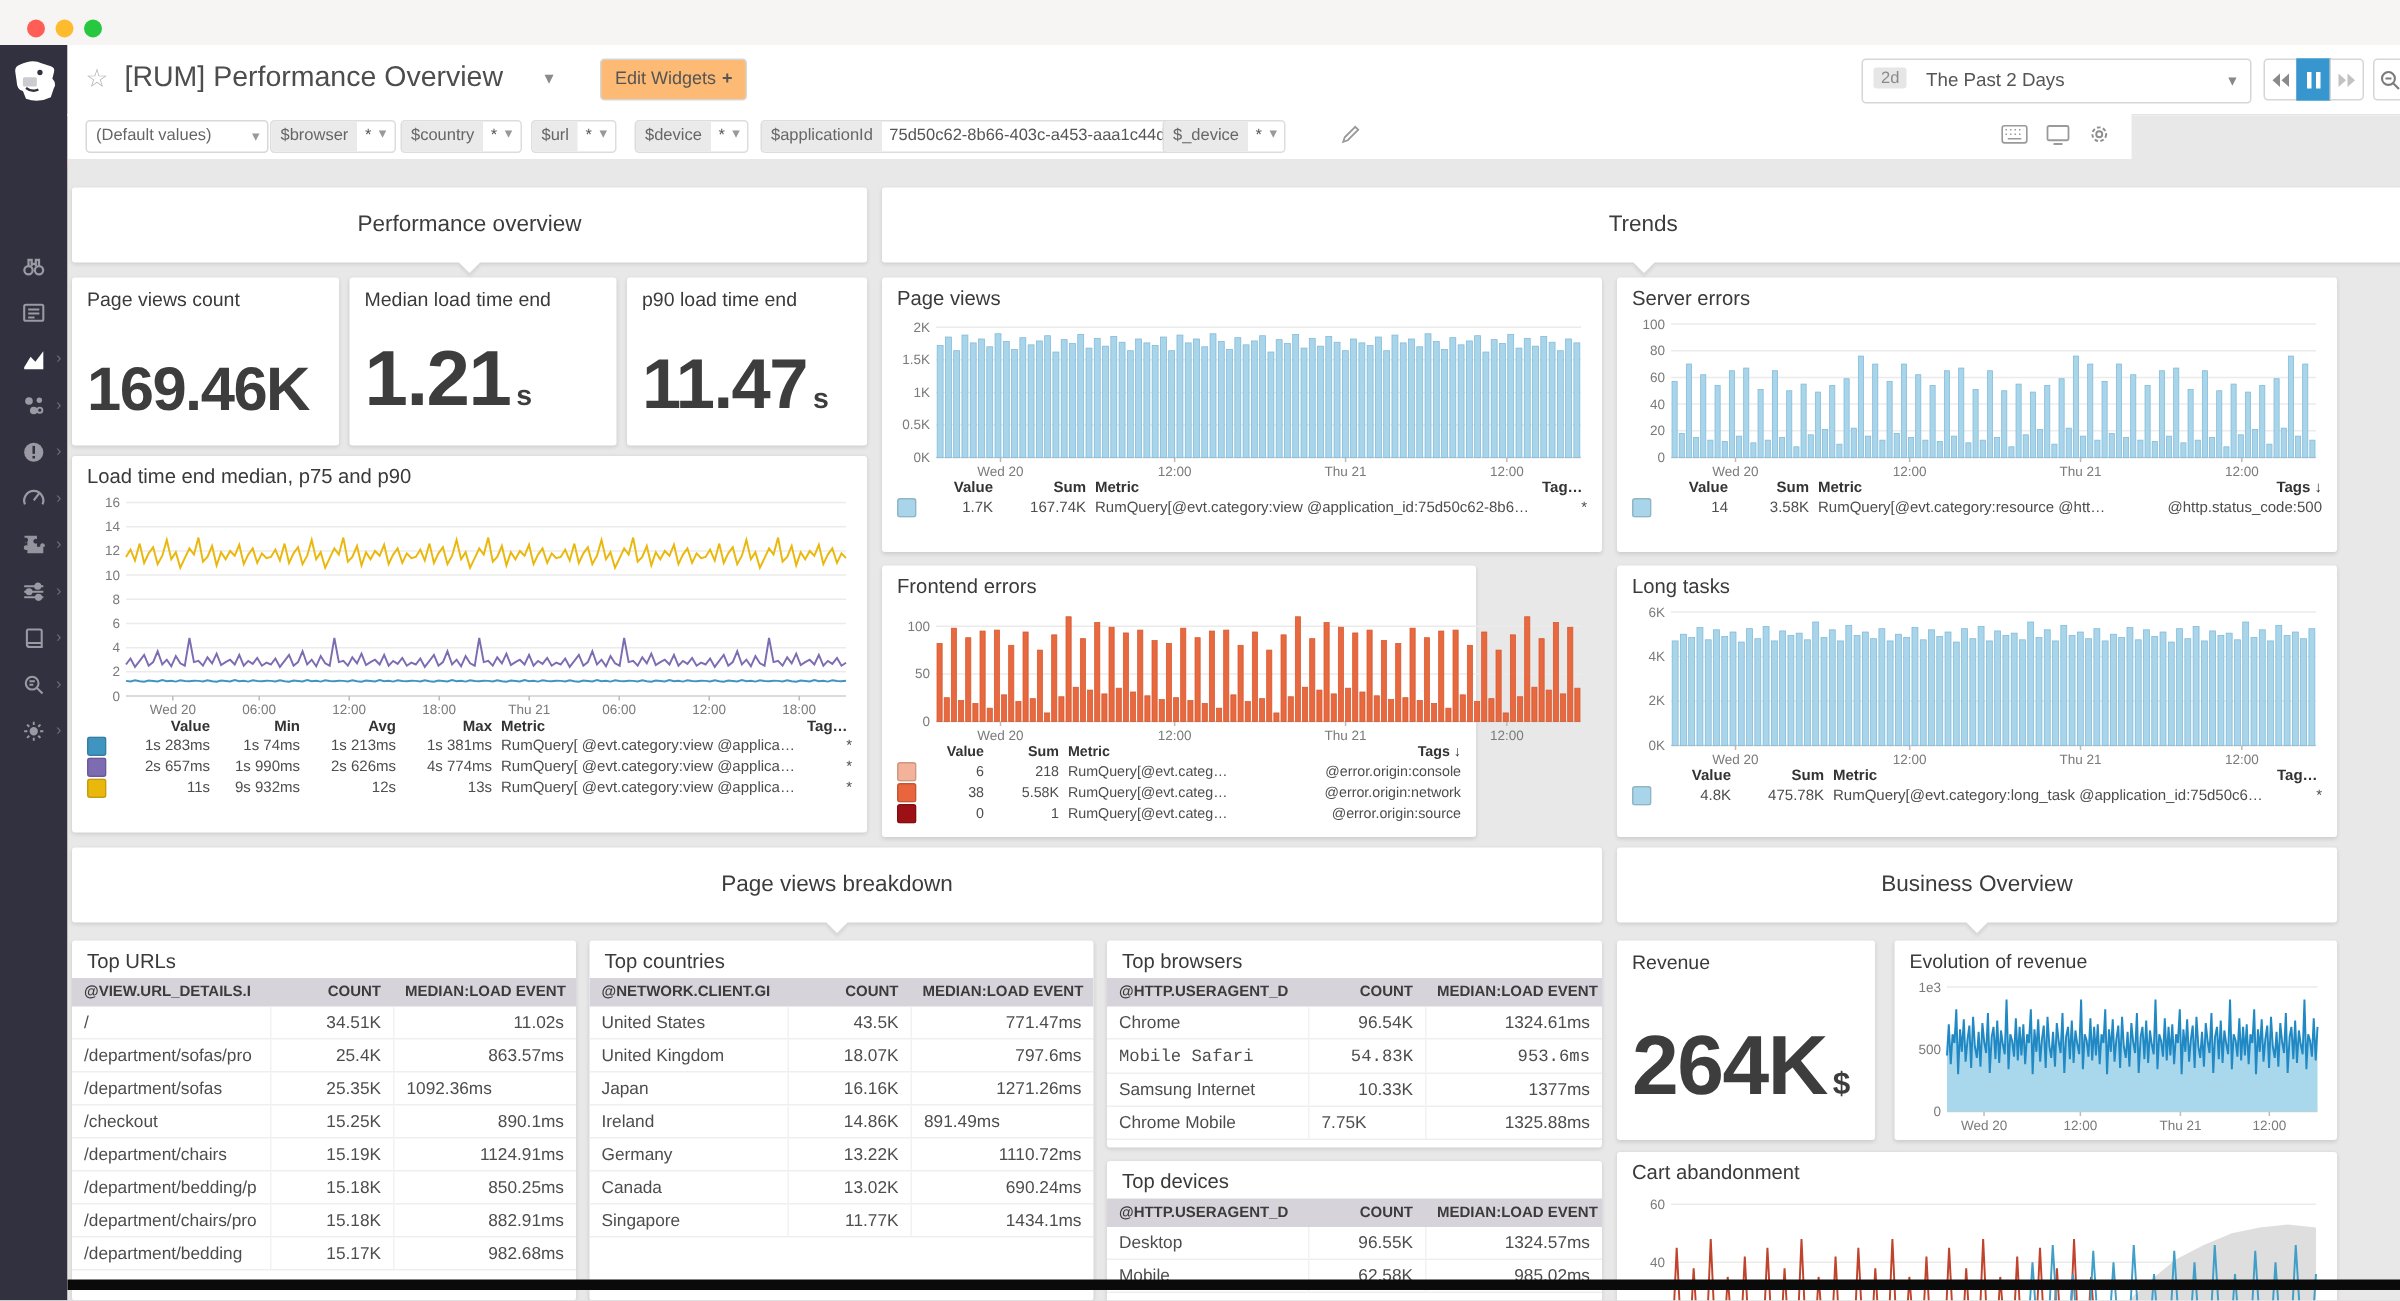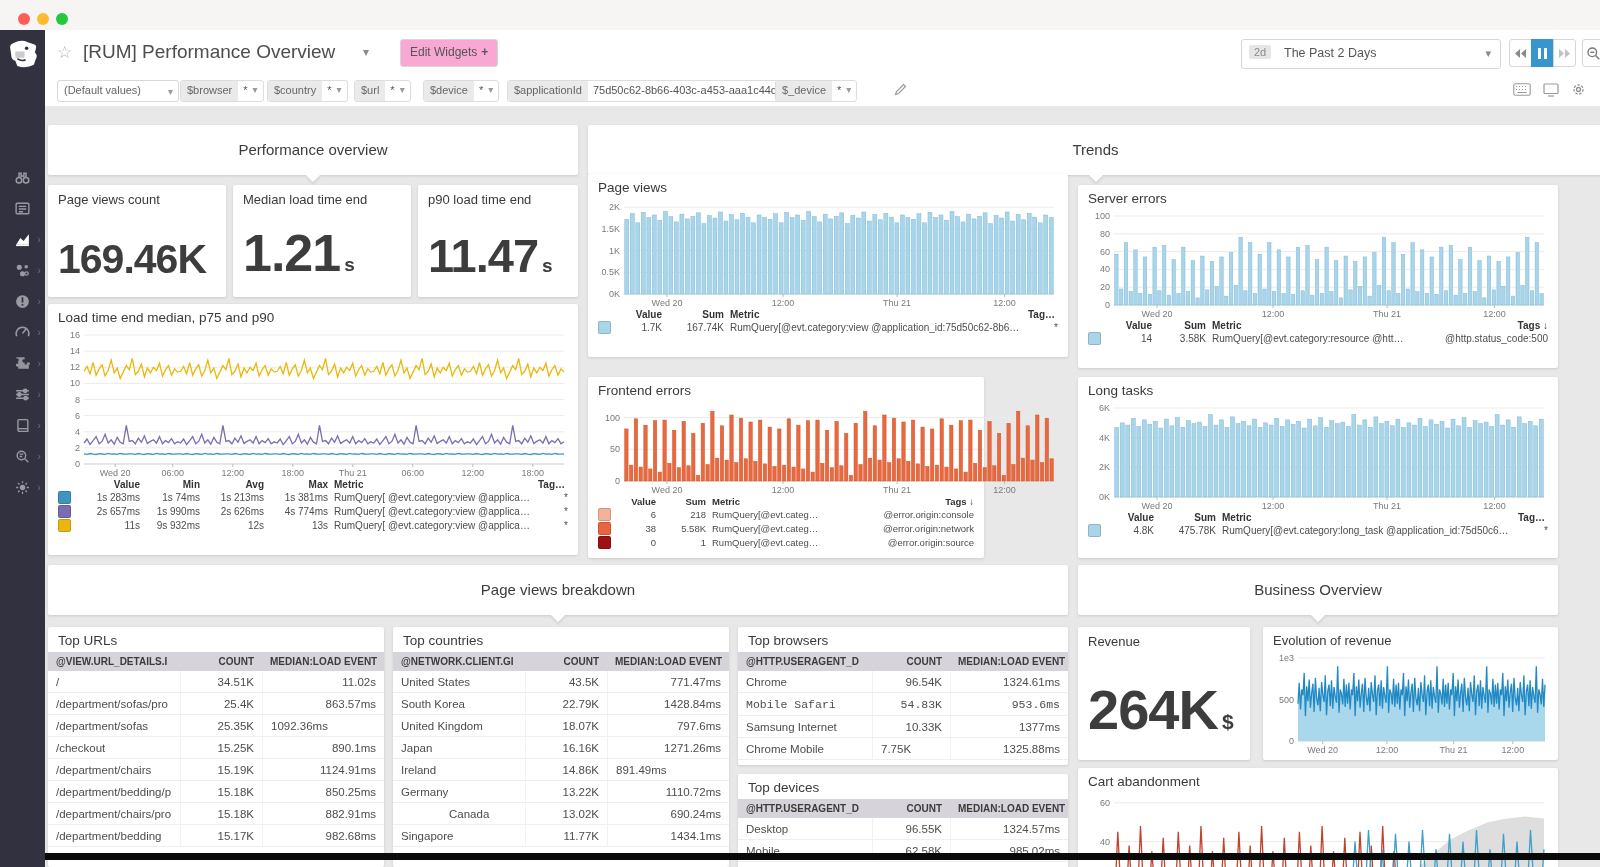--- a/index.html
+++ b/index.html
@@ -11,34 +11,34 @@
   #sidebar{position:absolute;left:0;top:30px;width:45px;height:837px;background:#32313f;}
   #logo{position:absolute;left:7px;top:8px;}
   #side-items{position:absolute;left:0;top:138px;width:45px;display:flex;flex-direction:column;align-items:center;gap:13px;}
   .side-item{position:relative;width:45px;height:18px;display:flex;align-items:center;justify-content:center;cursor:pointer;}
   .side-item .chev{position:absolute;right:4px;top:1px;color:#6e6c78;font-size:11px;line-height:16px;}
   
   #appheader{position:absolute;left:45px;top:30px;width:1555px;height:46px;background:#ffffff;border-bottom:1px solid #e5e5e5;}
   #star{position:absolute;left:12px;top:12px;font-size:17px;color:#b5b3b1;cursor:pointer;}
   #dash-title{position:absolute;left:38px;top:11px;font-size:19px;color:#4d4d4d;white-space:nowrap;cursor:pointer;}
   #title-caret{position:absolute;left:318px;top:15px;color:#8a8a8a;font-size:12px;cursor:pointer;}
-  #edit-widgets{position:absolute;left:355px;top:9px;height:26px;border:1px solid #d6d6d6;border-radius:3px;background:#f9a8d4;font-size:12px;color:#555;padding:0 9px;line-height:24px;cursor:pointer;}
+  #edit-widgets{position:absolute;left:355px;top:9px;height:26px;border:1px solid #d6d6d6;border-radius:3px;background:#fdba74;font-size:12px;color:#555;padding:0 9px;line-height:24px;cursor:pointer;}
   #edit-widgets b{font-weight:700;margin-left:4px;}
   #timebox{position:absolute;left:1196px;top:9px;width:258px;height:28px;border:1px solid #d6d6d6;border-radius:3px;background:#fff;cursor:pointer;}
   #timebox .chip{position:absolute;left:7px;top:5px;background:#e7e6e6;color:#8a8a8a;font-size:11px;border-radius:2px;padding:1px 5px;}
   #timebox .lbl{position:absolute;left:42px;top:6px;font-size:12.5px;color:#555;}
   #timebox .caret{position:absolute;right:9px;top:7px;color:#888;font-size:11px;}
   .navbtn{position:absolute;top:9px;width:23px;height:28px;border:1px solid #d6d6d6;background:#fff;display:flex;align-items:center;justify-content:center;cursor:pointer;box-sizing:border-box;}
   #btn-back{left:1464px;border-radius:3px 0 0 3px;}
   #btn-pause{left:1486px;background:#3896cf;border-color:#3896cf;}
   #btn-fwd{left:1508px;border-radius:0 3px 3px 0;}
   #btn-zoomout{left:1537px;border-radius:3px;}
   .pausebar{display:inline-block;width:3px;height:11px;background:#fff;margin:0 1.5px;}
   
-  #varsrow{position:absolute;left:45px;top:76px;width:1555px;height:30px;background:#fff;border-bottom:5px solid #ef4444;}
+  #varsrow{position:absolute;left:45px;top:76px;width:1376px;height:30px;background:#fff;border-bottom:5px solid #ef4444;}
   #default-select{position:absolute;left:12px;top:4px;width:108px;height:20px;border:1px solid #d8d8d8;border-radius:3px;font-size:11px;color:#666;line-height:18px;padding:0 6px;cursor:pointer;}
   #default-select .caret{position:absolute;right:5px;top:2px;color:#999;font-size:10px;}
   .pill{position:absolute;top:4px;height:20px;display:flex;align-items:stretch;border:1px solid #dddddd;border-radius:3px;overflow:hidden;cursor:pointer;background:#fff;}
   .pill .plabel{background:#ebeaea;color:#666;font-size:11px;line-height:18px;padding:0 6px;}
   .pill .pval{color:#555;font-size:11px;line-height:18px;padding:0 5px;}
   .pill .caret{color:#999;font-size:10px;line-height:18px;padding-right:5px;}
   #pencil{position:absolute;left:848px;top:6px;cursor:pointer;}
   #vars-icons{position:absolute;right:14px;top:6px;display:flex;gap:12px;align-items:center;}
   #vars-icons .vi{cursor:pointer;}
   
@@ -409,21 +409,21 @@
           <span class="sw" style="background: rgb(234, 184, 12);"></span>
           <span class="lc a-r">11s</span>
           <span class="lc a-r">9s 932ms</span>
           <span class="lc a-r">12s</span>
           <span class="lc a-r">13s</span>
           <span class="lc a-l">RumQuery[ @evt.category:view @application_id:75d50c62-8b66-403c-a4...</span>
           <span class="lc a-r">*</span>
         </div>
     </div>
 
-    <div class="card" style="left:543px;top:68px;width:480px;height:183px">
+    <div class="card" style="left:543px;top:79px;width:480px;height:183px">
       <div class="card-title">Page views</div>
       <div class="chart" style="margin:0 6px;width:468px;height:110px">
           <svg width="468" height="110" viewBox="0 0 468 110">
             <line x1="30" x2="460" y1="95" y2="95" stroke="#cfcfcf" stroke-width="1"></line>
             <text x="26" y="98" text-anchor="end" font-size="9" fill="#7a7a7a" font-family="Liberation Sans, sans-serif">0K</text>
             <line x1="30" x2="460" y1="73.29268292682927" y2="73.29268292682927" stroke="#ebebeb" stroke-width="1"></line>
             <text x="26" y="76.29268292682927" text-anchor="end" font-size="9" fill="#7a7a7a" font-family="Liberation Sans, sans-serif">0.5K</text>
             <line x1="30" x2="460" y1="51.58536585365854" y2="51.58536585365854" stroke="#ebebeb" stroke-width="1"></line>
             <text x="26" y="54.58536585365854" text-anchor="end" font-size="9" fill="#7a7a7a" font-family="Liberation Sans, sans-serif">1K</text>
             <line x1="30" x2="460" y1="29.878048780487806" y2="29.878048780487806" stroke="#ebebeb" stroke-width="1"></line>
@@ -971,45 +971,40 @@
             <span style="text-align: left;">@NETWORK.CLIENT.GI</span>
             <span style="text-align: right;">COUNT</span>
             <span style="text-align: right;">MEDIAN:LOAD EVENT</span>
           </div>
           <div class="t-row" style="grid-template-columns: 1fr 82px 122px;">
             <span style="text-align: left;">United States</span>
             <span style="text-align: right;">43.5K</span>
             <span style="text-align: right;">771.47ms</span>
           </div>
           <div class="t-row" style="grid-template-columns: 1fr 82px 122px;">
-            <span style="text-align: left;">South Korea</span>
-            <span style="text-align: right;">22.79K</span>
-            <span style="text-align: right;">1428.84ms</span>
-          </div>
-          <div class="t-row" style="grid-template-columns: 1fr 82px 122px;">
             <span style="text-align: left;">United Kingdom</span>
             <span style="text-align: right;">18.07K</span>
             <span style="text-align: right;">797.6ms</span>
           </div>
           <div class="t-row" style="grid-template-columns: 1fr 82px 122px;">
             <span style="text-align: left;">Japan</span>
             <span style="text-align: right;">16.16K</span>
             <span style="text-align: right;">1271.26ms</span>
           </div>
           <div class="t-row" style="grid-template-columns: 1fr 82px 122px;">
             <span style="text-align: left;">Ireland</span>
             <span style="text-align: right;">14.86K</span>
             <span style="text-align: left;">891.49ms</span>
           </div>
           <div class="t-row" style="grid-template-columns: 1fr 82px 122px;">
             <span style="text-align: left;">Germany</span>
             <span style="text-align: right;">13.22K</span>
             <span style="text-align: right;">1110.72ms</span>
           </div>
-          <div class="t-row" style="grid-template-columns: 1fr 82px 122px; padding-left: 48px;">
+          <div class="t-row" style="grid-template-columns: 1fr 82px 122px;">
             <span style="text-align: left;">Canada</span>
             <span style="text-align: right;">13.02K</span>
             <span style="text-align: right;">690.24ms</span>
           </div>
           <div class="t-row" style="grid-template-columns: 1fr 82px 122px;">
             <span style="text-align: left;">Singapore</span>
             <span style="text-align: right;">11.77K</span>
             <span style="text-align: right;">1434.1ms</span>
           </div>
         </div>

